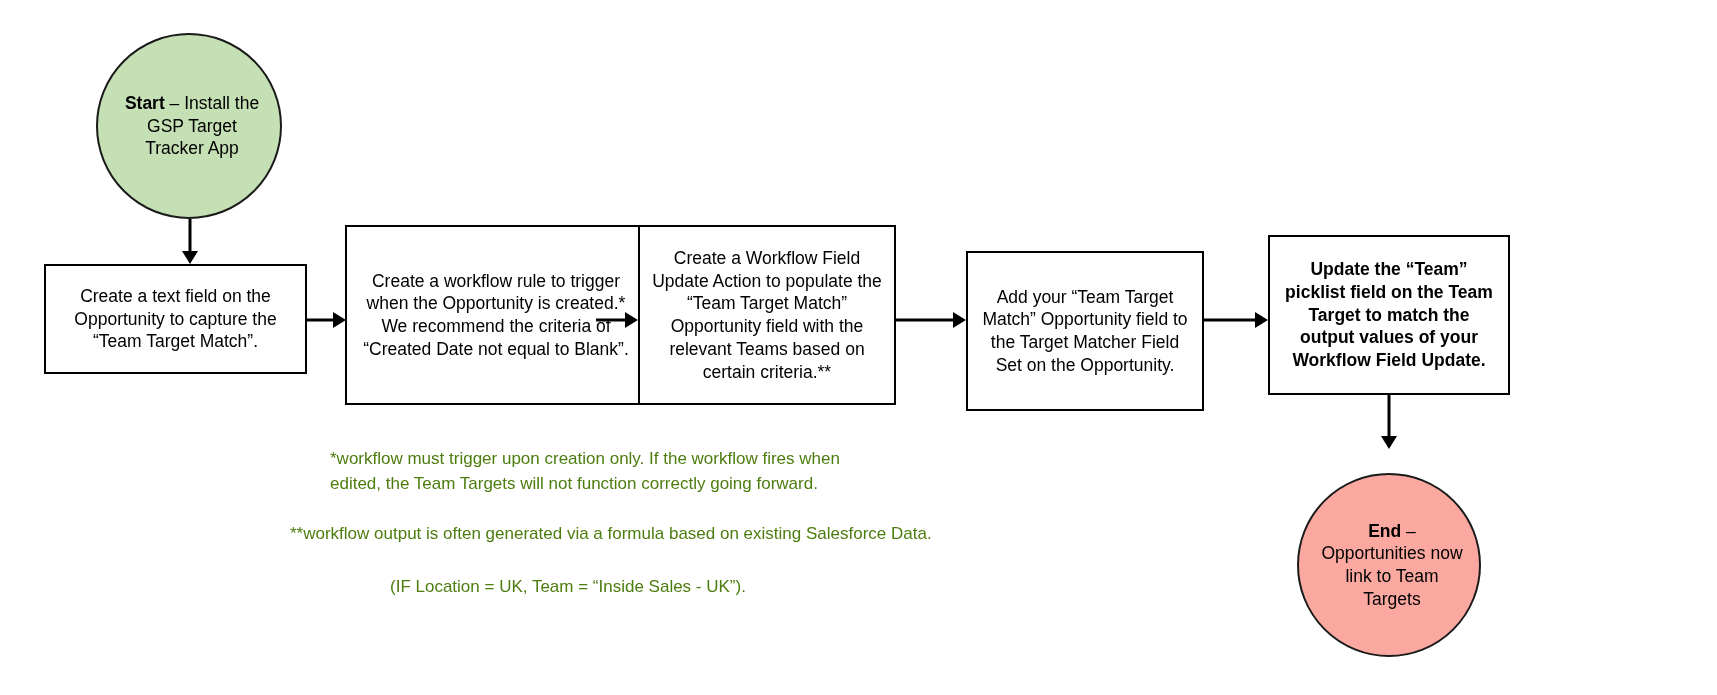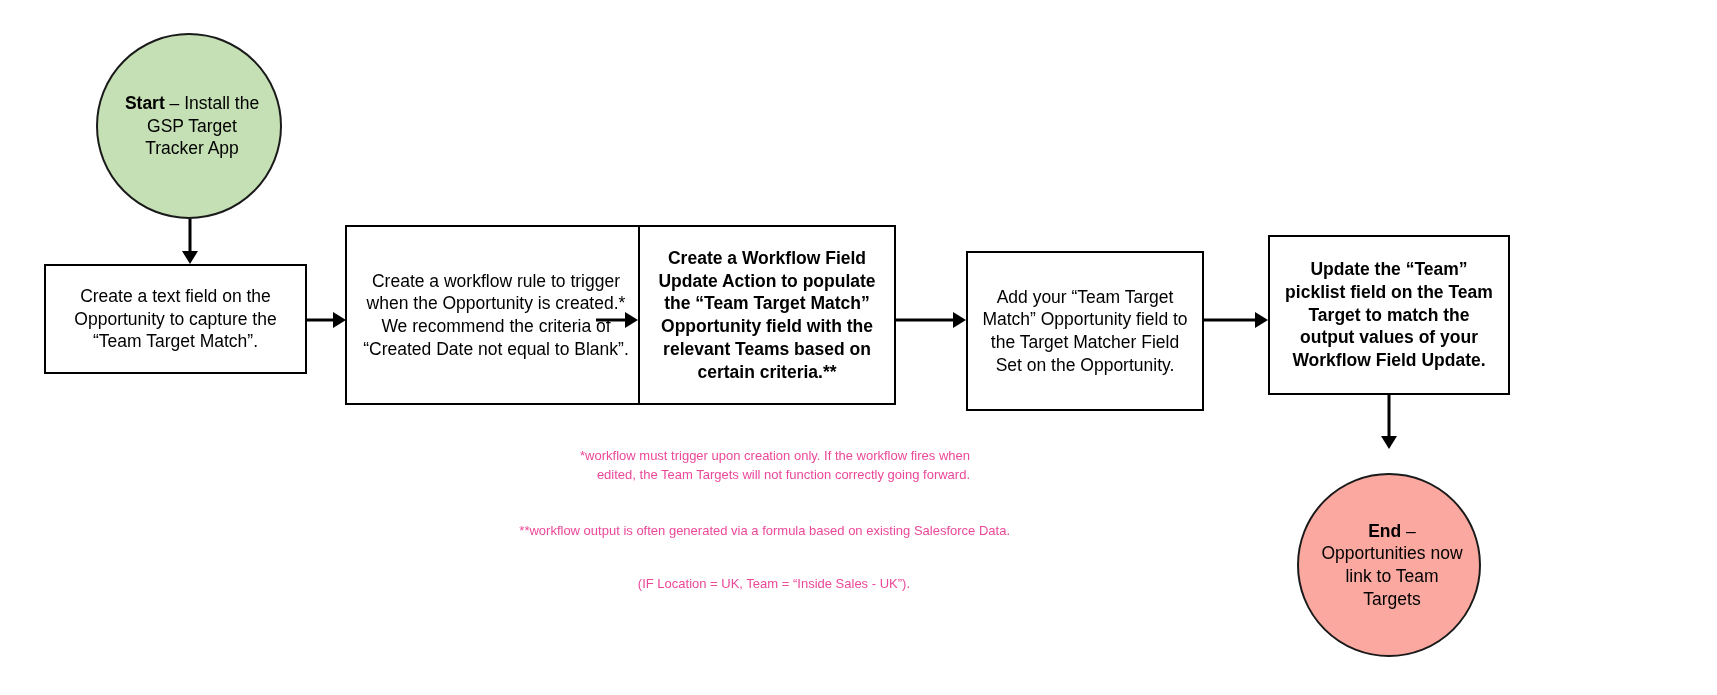--- a/index.html
+++ b/index.html
@@ -85,24 +85,24 @@
     transform: translateX(-50%);
     width: 0;
     height: 0;
     border-left: 8px solid transparent;
     border-right: 8px solid transparent;
     border-top: 13px solid #000000;
   }
 
   .footnote {
     position: absolute;
-    text-align: right;
-    font-size: 13px;
+    text-align: left;
+    font-size: 17px;
     line-height: 1.45;
-    color: #ec4899;
+    color: #4d7c0f;
     white-space: pre-line;
   }
 </style>
 </head>
 <body>
 
 <div id="canvas">
 
   <div class="node terminator start-node" style="left:96px; top:33px; width:186px; height:186px;">
     <div class="inner">
@@ -126,21 +126,21 @@
 
   <div class="node process" style="left:345px; top:225px; width:302px; height:180px;">
     <div class="inner">Create a workflow rule to trigger when the Opportunity is created.* We recommend the criteria of “Created Date not equal to Blank”.</div>
   </div>
 
   <div class="arrow arrow-h" style="left:596px; top:311px; width:42px; height:18px;">
     <div class="line" style="width:31px;"></div>
     <div class="head"></div>
   </div>
 
-  <div class="node process" style="left:638px; top:225px; width:258px; height:180px;font-weight:bold;">
+  <div class="node process" style="left:638px; top:225px; width:258px; height:180px;">
     <div class="inner">Create a Workflow Field Update Action to populate the “Team Target Match” Opportunity field with the relevant Teams based on certain criteria.**</div>
   </div>
 
   <div class="arrow arrow-h" style="left:896px; top:311px; width:70px; height:18px;">
     <div class="line" style="width:59px;"></div>
     <div class="head"></div>
   </div>
 
   <div class="node process" style="left:966px; top:235px; width:238px; height:160px;margin-top:16px;">
     <div class="inner">Add your “Team Target Match” Opportunity field to the Target Matcher Field Set on the Opportunity.</div>

